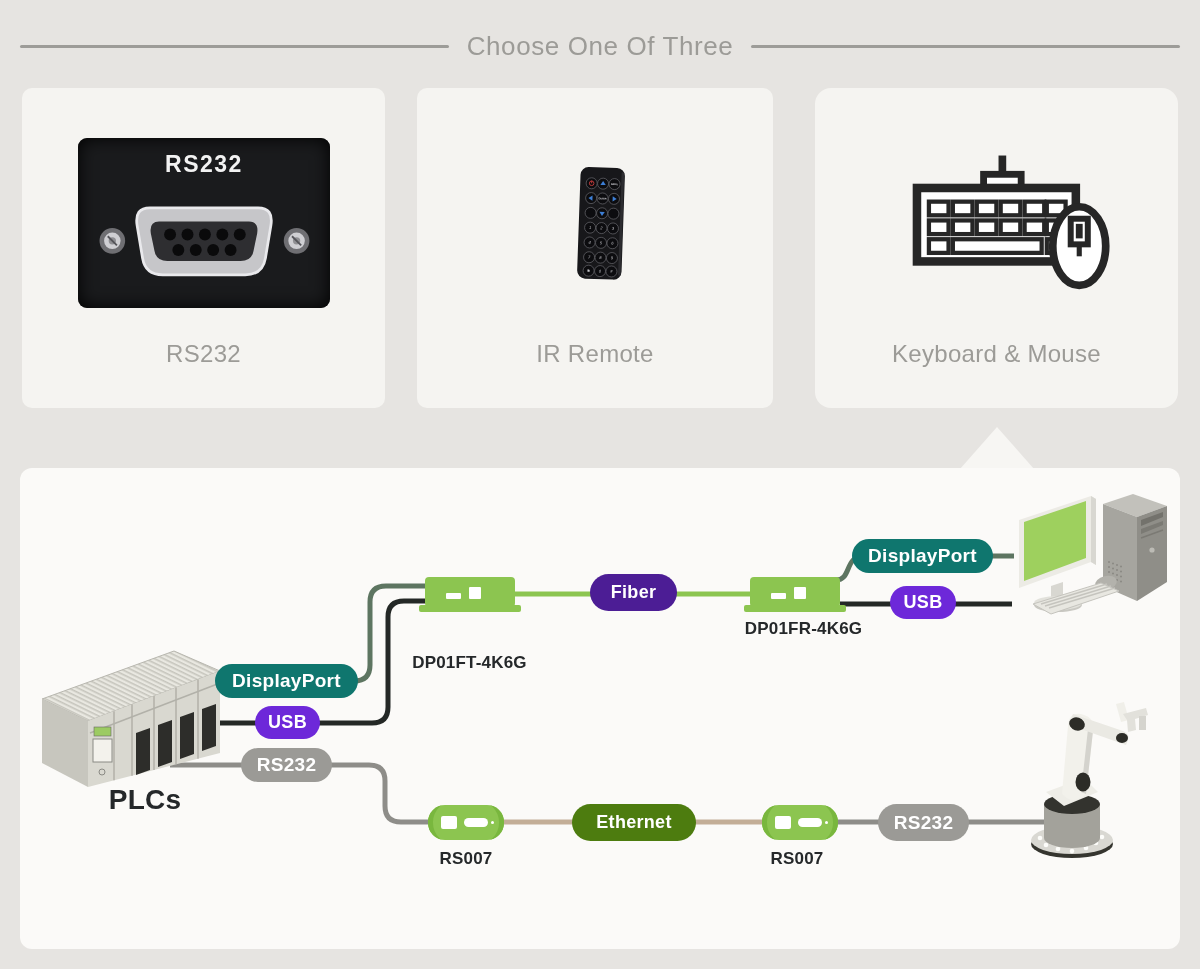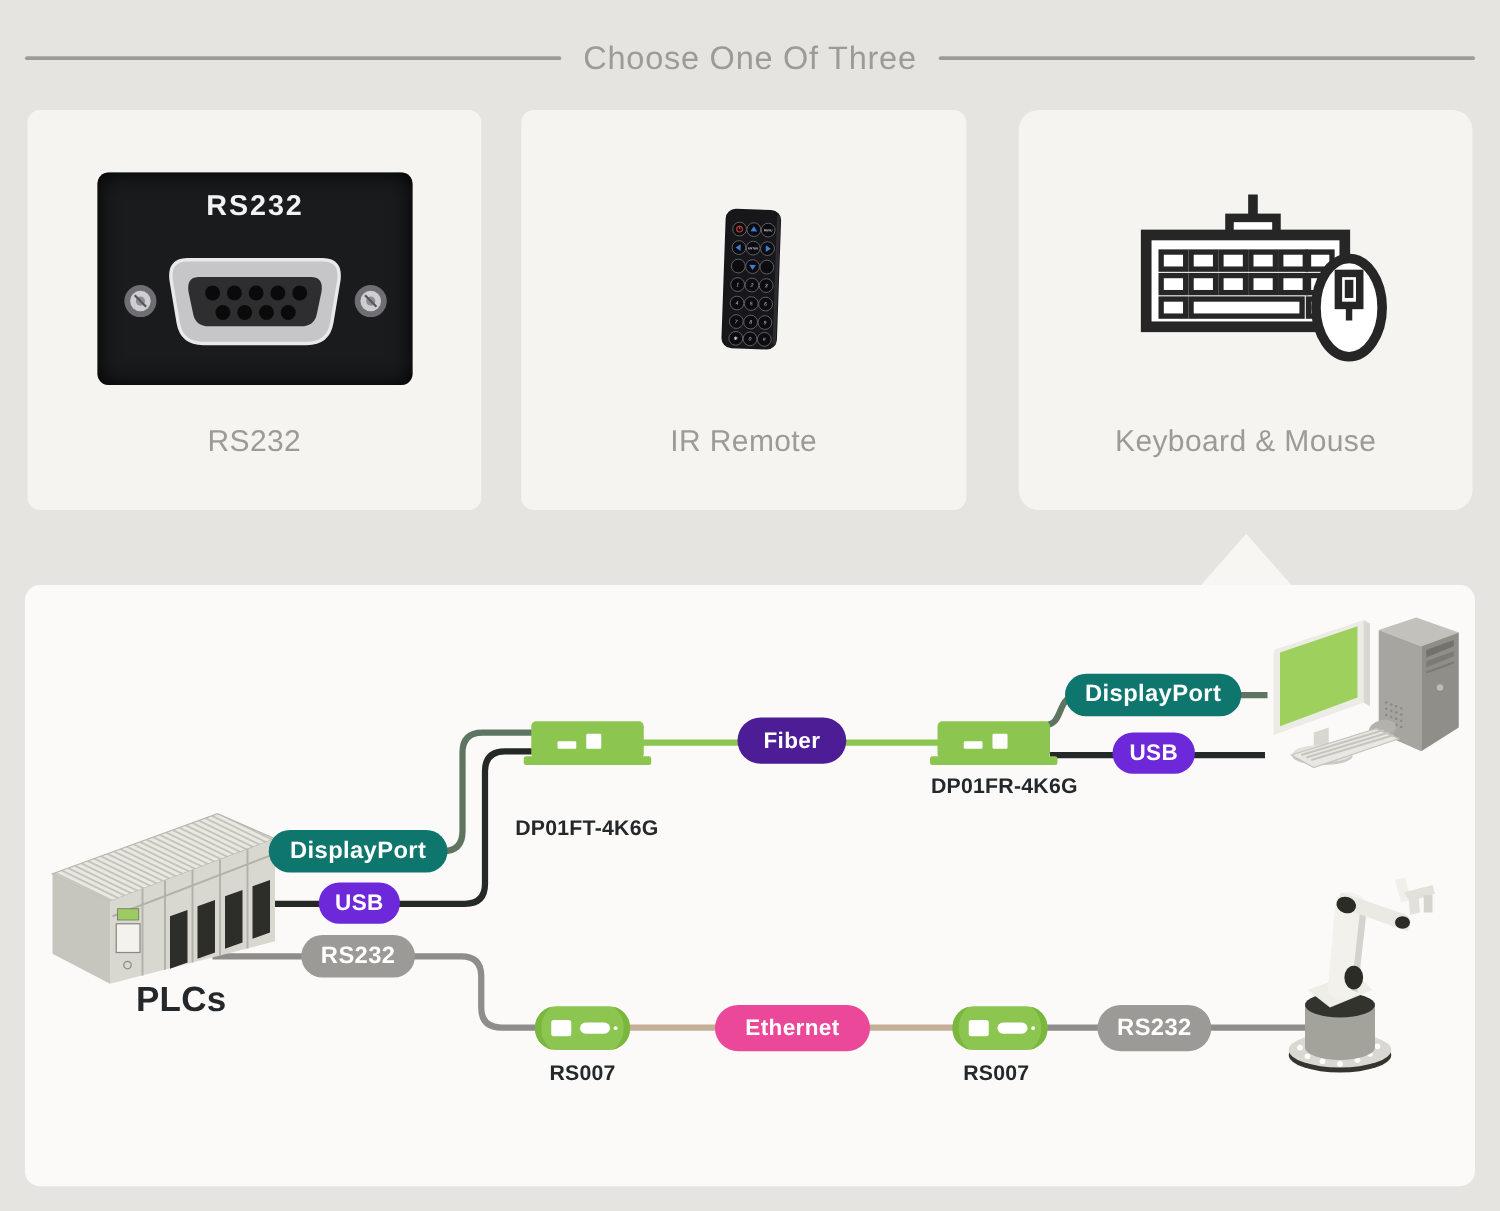--- a/index.html
+++ b/index.html
@@ -28,21 +28,21 @@
     border-left:37px solid transparent;border-right:37px solid transparent;
     border-bottom:42px solid #f7f6f3;}
   
   .panel{position:absolute;left:20px;top:468px;width:1160px;height:481px;
     background:#fbfaf8;border-radius:12px;}
   .panel *{position:absolute;}
   .wires{left:0;top:0;}
   .pill{display:flex;align-items:center;justify-content:center;color:#fff;
     font-weight:700;border-radius:999px;font-size:18px;letter-spacing:.3px;}
   .sage{background:#0f766e;} .blk{background:#6d28d9;text-align:center;} .gry{background:#9b9a96;}
-  .grn{background:#4c1d95;} .tan{background:#ec4899;}
+  .grn{background:#4c1d95;} .tan{background:#4d7c0f;}
   .devlabel{font-weight:700;color:#25282a;font-size:17px;text-align:center;letter-spacing:.2px;white-space:nowrap;}
   
   .extbox{width:90px;height:30px;background:#8cc550;border-radius:4px;}
   .extbox::after{content:"";position:absolute;left:-6px;top:28px;width:102px;height:7px;
     background:#8cc550;border-radius:2px;}
   .extbox .m1{left:21px;top:16px;width:15px;height:6px;background:#fff;border-radius:1px;}
   .extbox .m2{left:44px;top:10px;width:12px;height:12px;background:#fff;border-radius:1px;}
   
   .rs007{width:76px;height:35px;background:#8cc550;border-radius:17px;
     box-shadow:inset 9px 0 0 -4px #79b73e, inset -9px 0 0 -4px #79b73e;}

